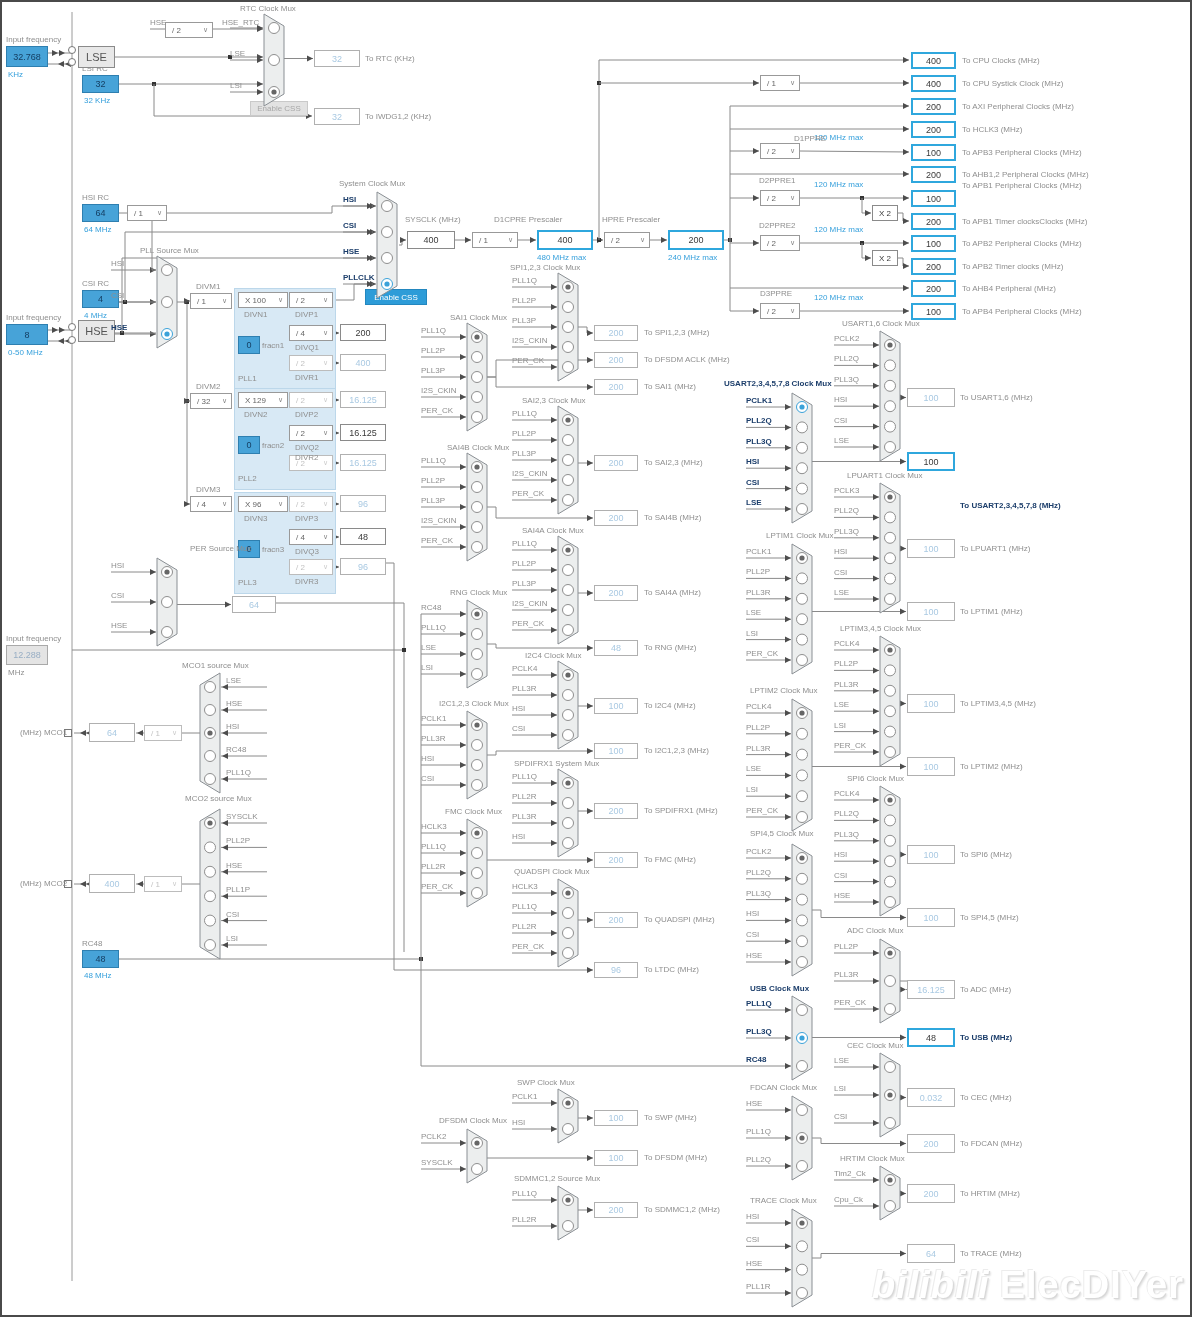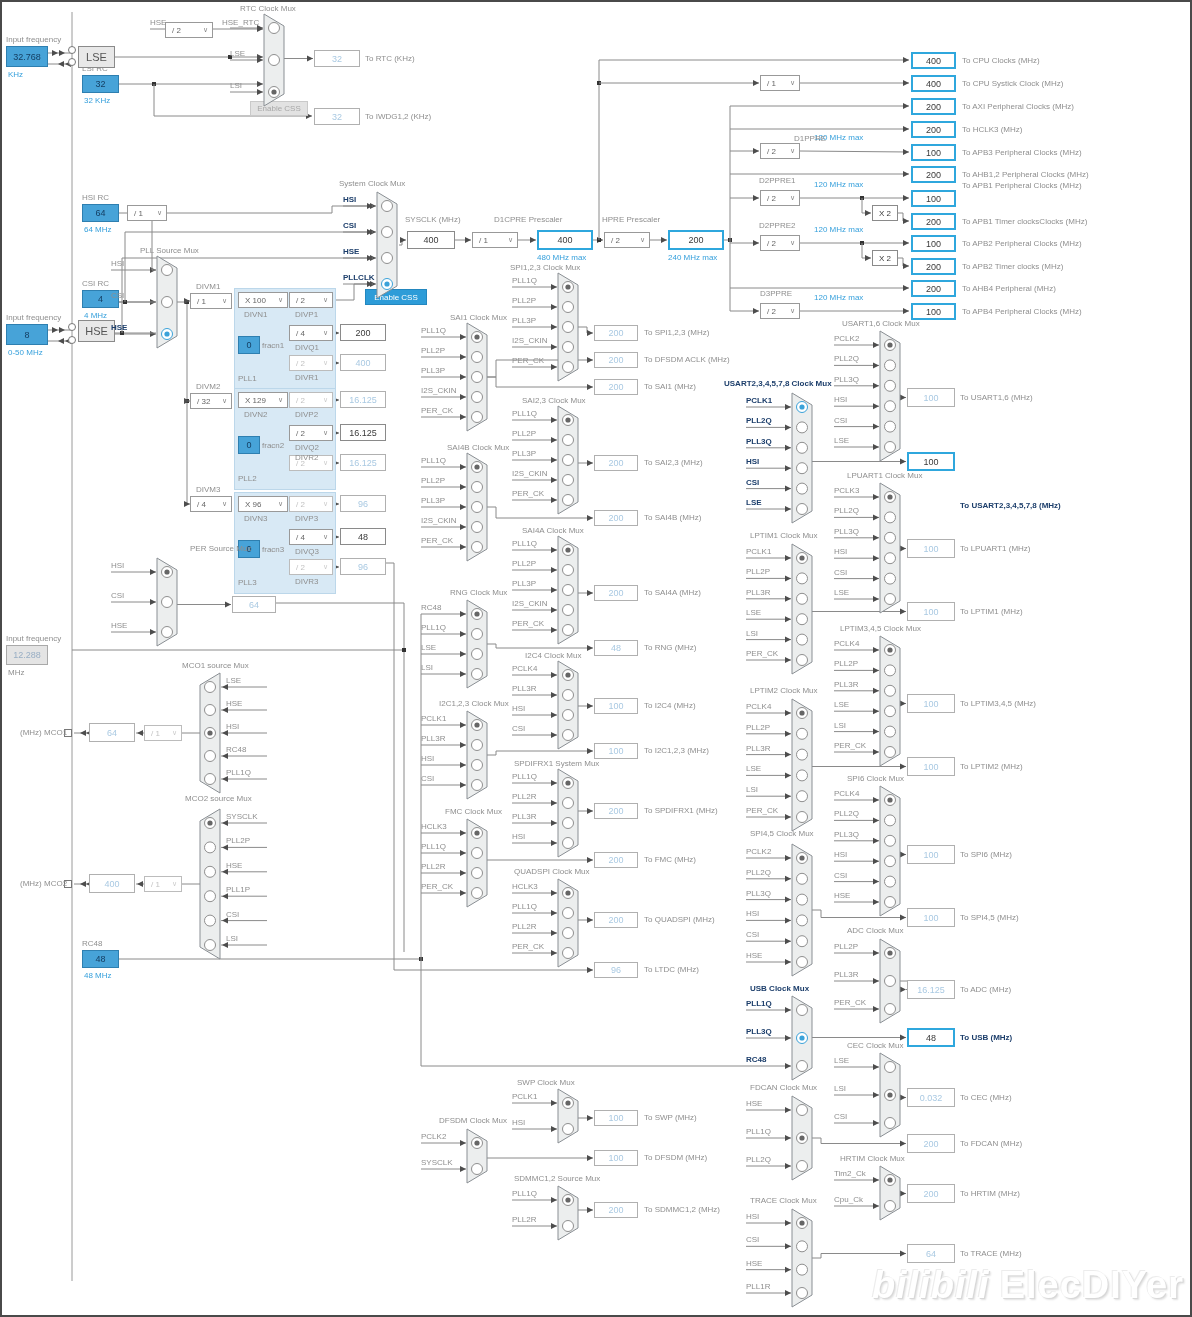--- a/index.html
+++ b/index.html
@@ -958,21 +958,21 @@
       <svg class="muxsvg" width="22" height="130" style="left: 878px; top: 481px;">
         <polygon points="0,0 20,12 20,118 0,130" fill="#eceeee" stroke="#8a8f94"></polygon>
         <circle cx="10" cy="14" r="5.5" fill="#fff" stroke="#8f8f8f"></circle>
         <circle cx="10" cy="14" r="2.6" fill="#666"></circle>
         <circle cx="10" cy="34.4" r="5.5" fill="#fff" stroke="#8f8f8f"></circle>
         <circle cx="10" cy="54.8" r="5.5" fill="#fff" stroke="#8f8f8f"></circle>
         <circle cx="10" cy="75.2" r="5.5" fill="#fff" stroke="#8f8f8f"></circle>
         <circle cx="10" cy="95.6" r="5.5" fill="#fff" stroke="#8f8f8f"></circle>
         <circle cx="10" cy="116" r="5.5" fill="#fff" stroke="#8f8f8f"></circle>
       </svg>
-      <div class="lbl" style="left: 748px; top: 529px;">LPTIM1 Clock Mux</div>
+      <div class="lbl" style="left: 764px; top: 529px;">LPTIM1 Clock Mux</div>
       <div class="lbl" style="left: 744px; top: 545px;">PCLK1</div>
       <div class="lbl" style="left: 744px; top: 565.4px;">PLL2P</div>
       <div class="lbl" style="left: 744px; top: 585.8px;">PLL3R</div>
       <div class="lbl" style="left: 744px; top: 606.2px;">LSE</div>
       <div class="lbl" style="left: 744px; top: 626.6px;">LSI</div>
       <div class="lbl" style="left: 744px; top: 647px;">PER_CK</div>
       <svg class="muxsvg" width="22" height="130" style="left: 790px; top: 542px;">
         <polygon points="0,0 20,12 20,118 0,130" fill="#eceeee" stroke="#8a8f94"></polygon>
         <circle cx="10" cy="14" r="5.5" fill="#fff" stroke="#8f8f8f"></circle>
         <circle cx="10" cy="14" r="2.6" fill="#666"></circle>

